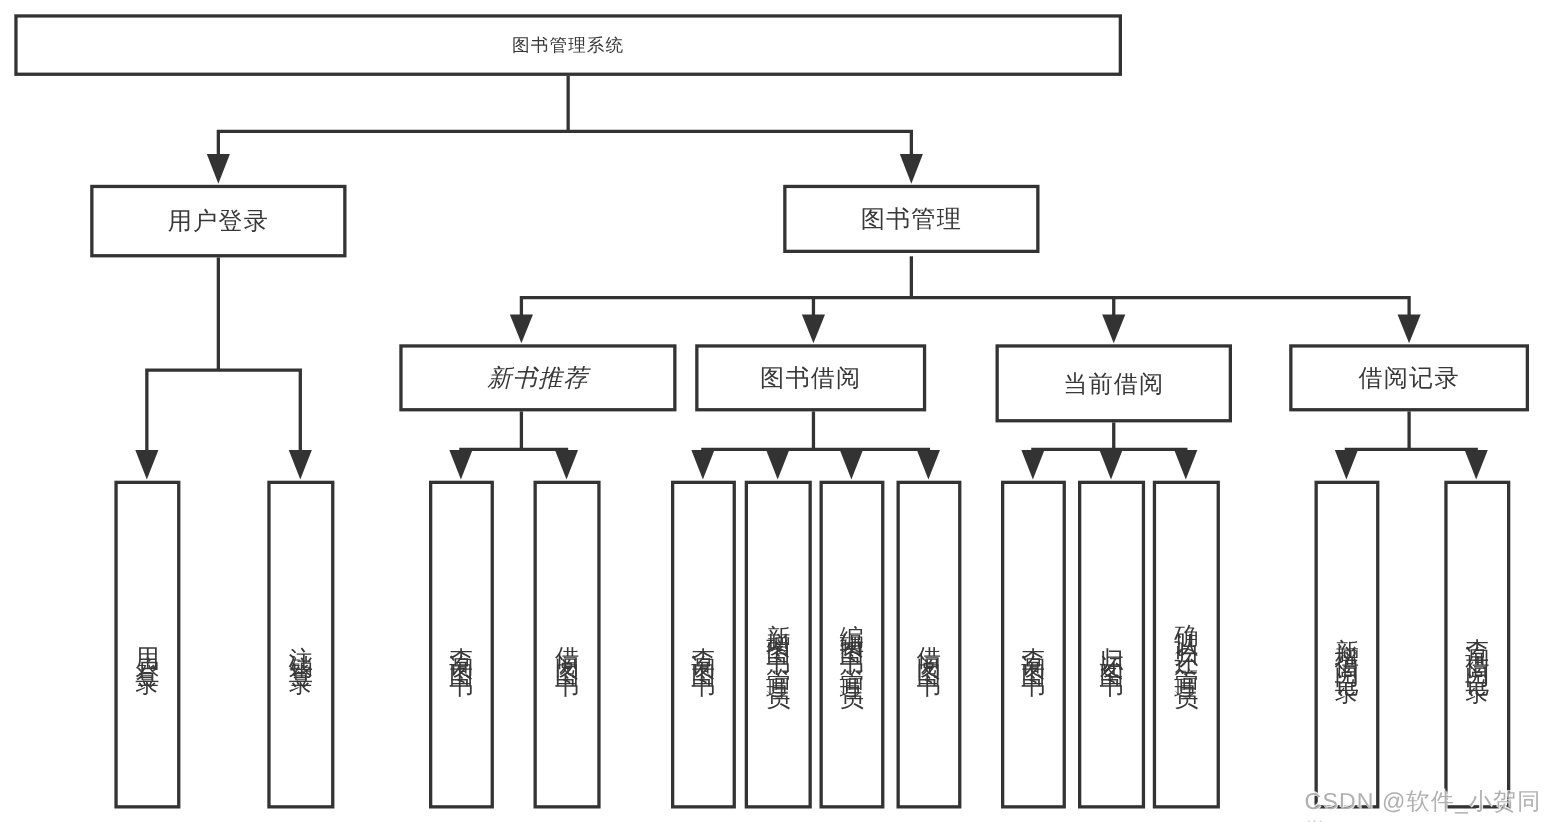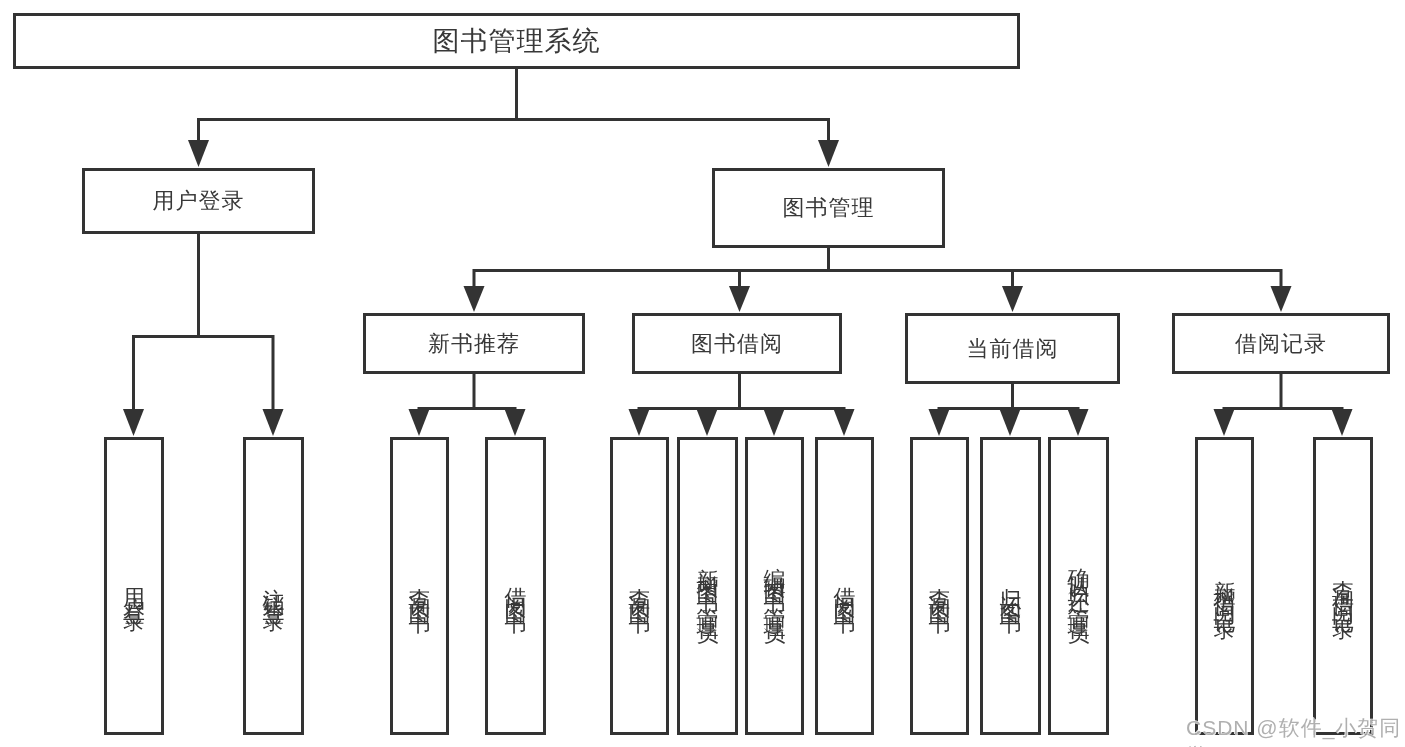--- a/index.html
+++ b/index.html
@@ -14,24 +14,24 @@
     display:flex;align-items:center;justify-content:center;
     font-size:22px;letter-spacing:1px;white-space:nowrap;z-index:2;
   }
   .vbox{
     position:absolute;box-sizing:border-box;border:3px solid #333;background:#fff;
     display:flex;align-items:center;justify-content:center;
     writing-mode:vertical-rl;text-orientation:mixed;
     font-size:22px;letter-spacing:8px;line-height:1;z-index:2;
   }
   
-  #n-root {left:13px;  top:13px;  width:1007px;height:56px;font-size:27px;}
+  #n-root {left:13px;  top:13px;  width:1007px;height:56px;font-size:16px;}
   #n-login{left:82px;  top:168px; width:233px; height:66px;}
-  #n-mgmt {left:712px; top:168px; width:233px; height:80px;text-align:right;}
-  #n-l3a  {left:363px; top:313px; width:222px; height:61px;}
+  #n-mgmt {left:712px; top:168px; width:233px; height:62px;text-align:right;}
+  #n-l3a  {left:363px; top:313px; width:252px; height:61px;font-style:italic;}
   #n-l3b  {left:632px; top:313px; width:210px; height:61px;}
   #n-l3c  {left:905px; top:313px; width:215px; height:71px;}
   #n-l3d  {left:1172px;top:313px; width:218px; height:61px;}
   .leaf   {top:437px;height:298px;width:59px;}
   #f-g1a{left:104px;width:60px} #f-g1b{left:243px;width:61px}
   #f-g2a{left:390px}            #f-g2b{left:485px;width:61px}
   #f-g3a{left:610px} #f-g3b{left:677px;width:61px} #f-g3c{left:745px} #f-g3d{left:815px}
   #f-g4a{left:910px} #f-g4b{left:980px;width:61px} #f-g4c{left:1048px;width:61px}
   #f-g5a{left:1195px} #f-g5b{left:1313px;width:60px}
   .watermark{

